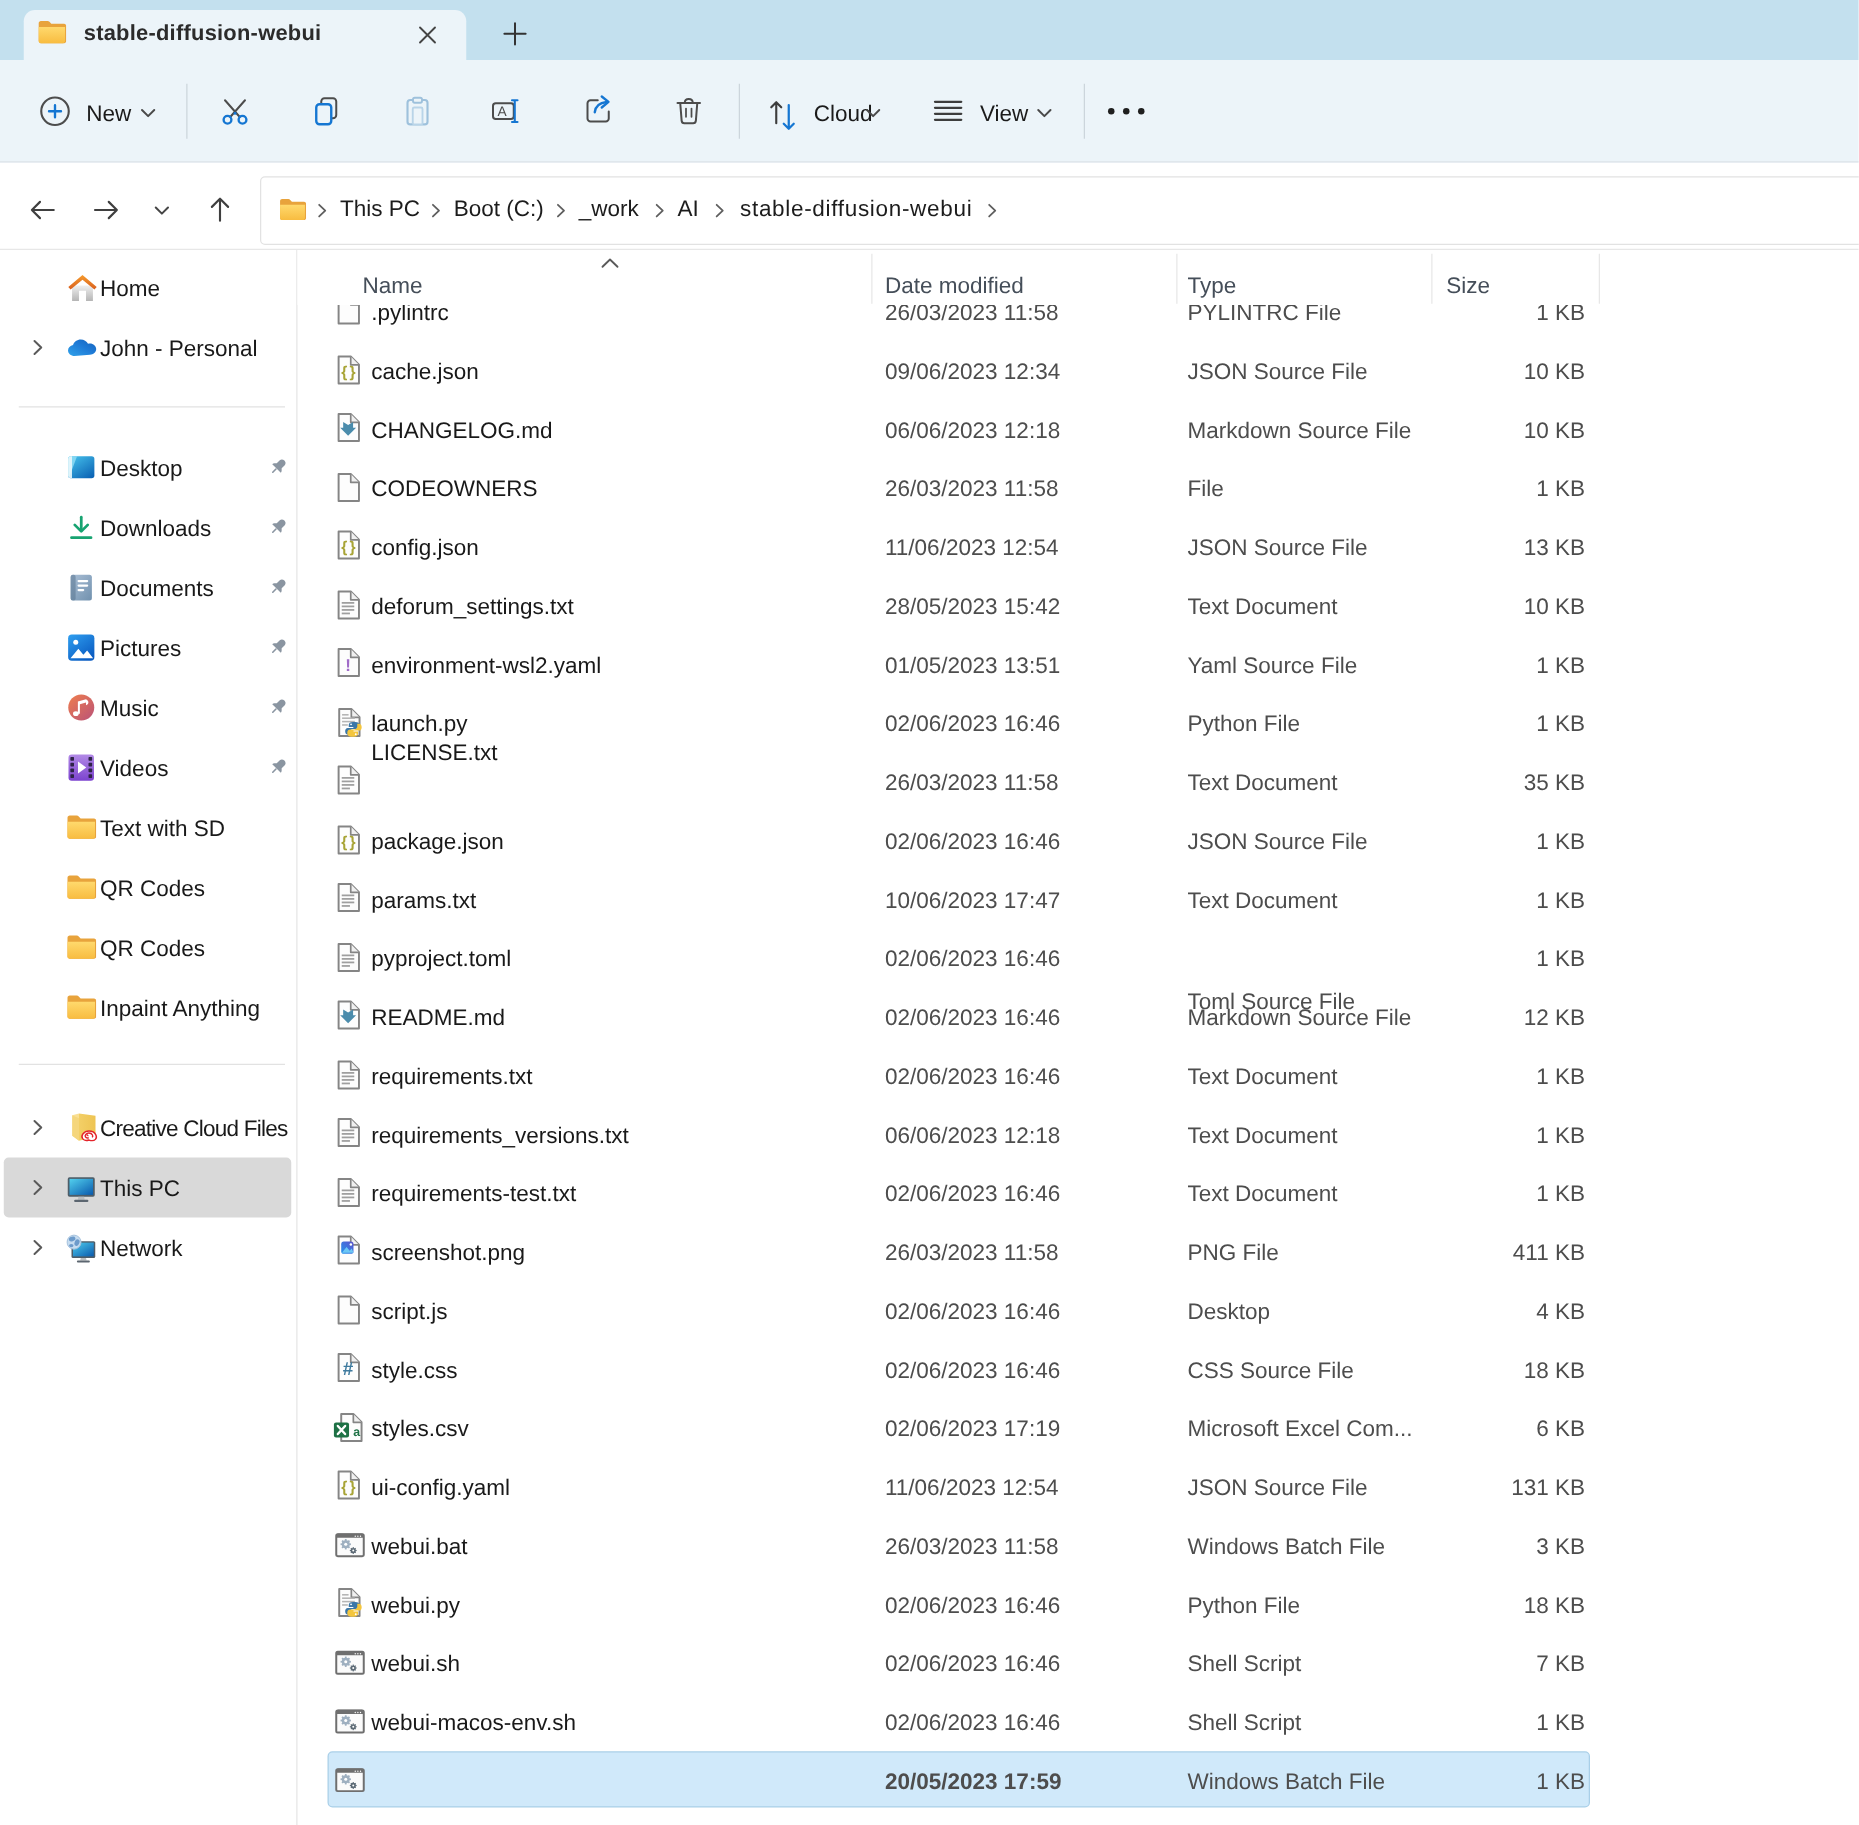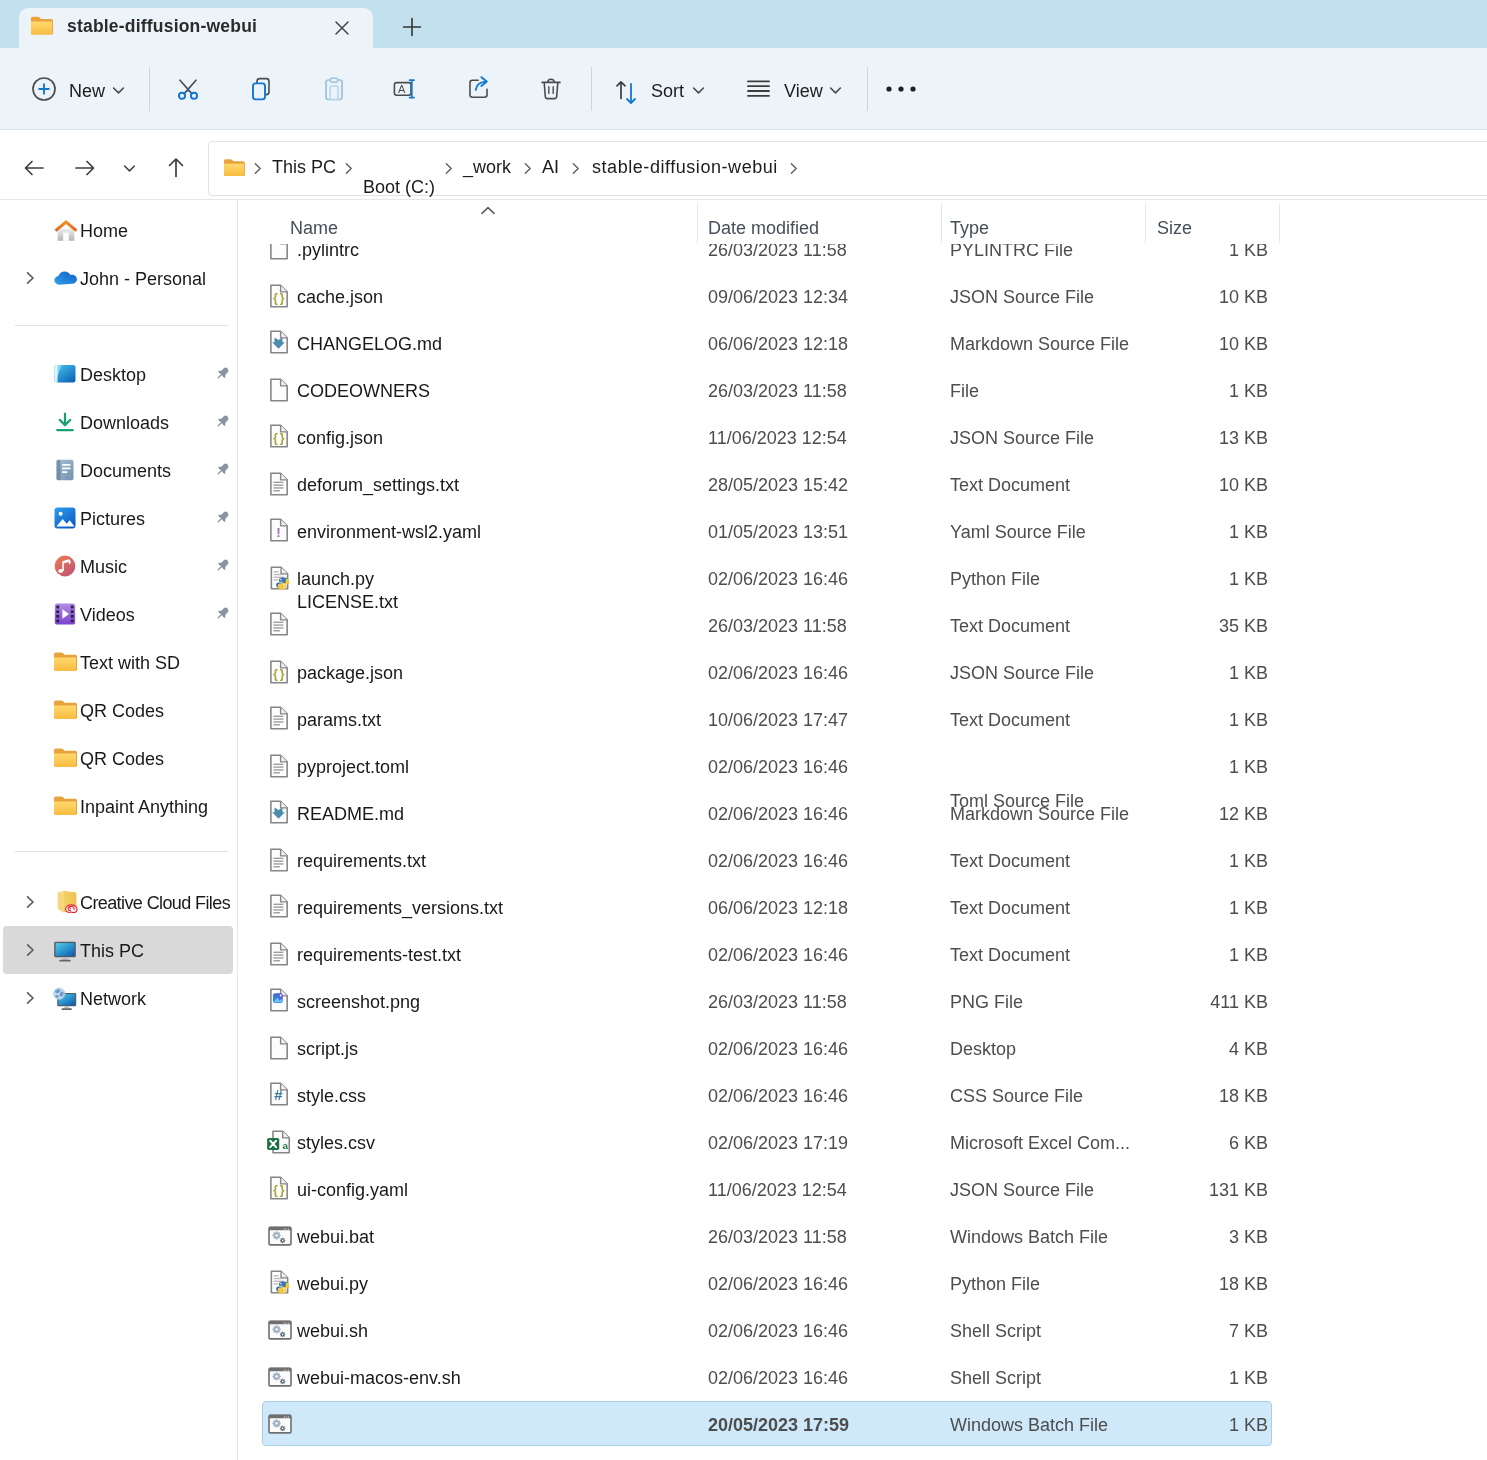--- a/index.html
+++ b/index.html
@@ -87,21 +87,21 @@
 <svg class="ic" width="28" height="28" viewBox="0 0 28 28" style="left:537px;top:75px;">
     <path d="M5 7.4h18" stroke="#4c4c4c" stroke-width="1.6" stroke-linecap="round"></path>
 <path d="M10.8 7.2c0-1.7 1.3-3 3.2-3s3.2 1.3 3.2 3" fill="none" stroke="#4c4c4c" stroke-width="1.6"></path>
 <path d="M7.2 7.6l1.1 13.9c.1 1.2 1 2.1 2.2 2.1h7c1.2 0 2.1-.9 2.2-2.1l1.1-13.9" fill="none" stroke="#4c4c4c" stroke-width="1.6"></path>
 <path d="M11.8 11.8v6.6M16.2 11.8v6.6" stroke="#4c4c4c" stroke-width="1.4" stroke-linecap="round"></path>
   </svg>
 <svg class="ic" width="26" height="28" viewBox="0 0 26 28" style="left:613px;top:78px;">
     <path d="M8 20.5V3.8M4 7.8 8 3.8l4 4" fill="none" stroke="#3d3d3d" stroke-width="1.7" stroke-linecap="round" stroke-linejoin="round"></path>
 <path d="M18 6v19M14 21 18 25l4-4" fill="none" stroke="#1576d2" stroke-width="1.8" stroke-linecap="round" stroke-linejoin="round"></path>
   </svg>
-<div class="abs" style="left:651px;top:81px;font-size:18px;color:#1b1b1b;">Sort</div>
+<div class="abs" style="left:651px;top:81px;font-size:18px;color:#1b1b1b;">Cloud</div>
 <svg class="ic" width="13" height="9" viewBox="0 0 13 9" style="left:692px;top:86px;">
     <path d="M1.6 2 6.5 6.9 11.4 2" fill="none" stroke="#4a4a4a" stroke-width="1.6" stroke-linecap="round" stroke-linejoin="round"></path>
   </svg>
 <svg class="ic" width="27" height="26" viewBox="0 0 27 26" style="left:745px;top:76px;">
     <g stroke="#3d3d3d" stroke-width="1.8" stroke-linecap="round">
 <path d="M3 5.4h21M3 10.2h21M3 15h21M3 19.8h21"></path>
     </g>
   </svg>
 <div class="abs" style="left:784px;top:81px;font-size:18px;color:#1b1b1b;">View</div>
 <svg class="ic" width="13" height="9" viewBox="0 0 13 9" style="left:829px;top:86px;">
@@ -150,21 +150,21 @@
 <svg class="ic" width="9" height="15" viewBox="0 0 10 16" style="left:523px;top:161px;">
     <path d="M2.6 2.8 8 8l-5.4 5.2" fill="none" stroke="#5f5f5f" stroke-width="1.6" stroke-linecap="round" stroke-linejoin="round"></path>
   </svg>
 <svg class="ic" width="9" height="15" viewBox="0 0 10 16" style="left:571px;top:161px;">
     <path d="M2.6 2.8 8 8l-5.4 5.2" fill="none" stroke="#5f5f5f" stroke-width="1.6" stroke-linecap="round" stroke-linejoin="round"></path>
   </svg>
 <svg class="ic" width="9" height="15" viewBox="0 0 10 16" style="left:789px;top:161px;">
     <path d="M2.6 2.8 8 8l-5.4 5.2" fill="none" stroke="#5f5f5f" stroke-width="1.6" stroke-linecap="round" stroke-linejoin="round"></path>
   </svg>
 <div class="abs crumb" style="left:272px;">This PC</div>
-<div class="abs crumb" style="left:363px;margin-top:20px;">Boot (C:)</div>
+<div class="abs crumb" style="left:363px;">Boot (C:)</div>
 <div class="abs crumb" style="left:463px;">_work</div>
 <div class="abs crumb" style="left:542px;">AI</div>
 <div class="abs crumb" style="left:592px;letter-spacing:0.55px;">stable-diffusion-webui</div>
 <div class="abs sbdivider"></div>
 <div class="abs sbsel" style="top:926px;"></div>
 <div class="abs sbitem" style="top:206px;">
     <div class="abs" style="left:52px;top:50%;transform:translateY(-50%);height:24px;">
       <svg class="ic" width="26" height="25" viewBox="0 0 24 23" style="left:1px;top:0;">
         <defs>
           <linearGradient id="hb" x1="0" y1="0" x2="0" y2="1">

